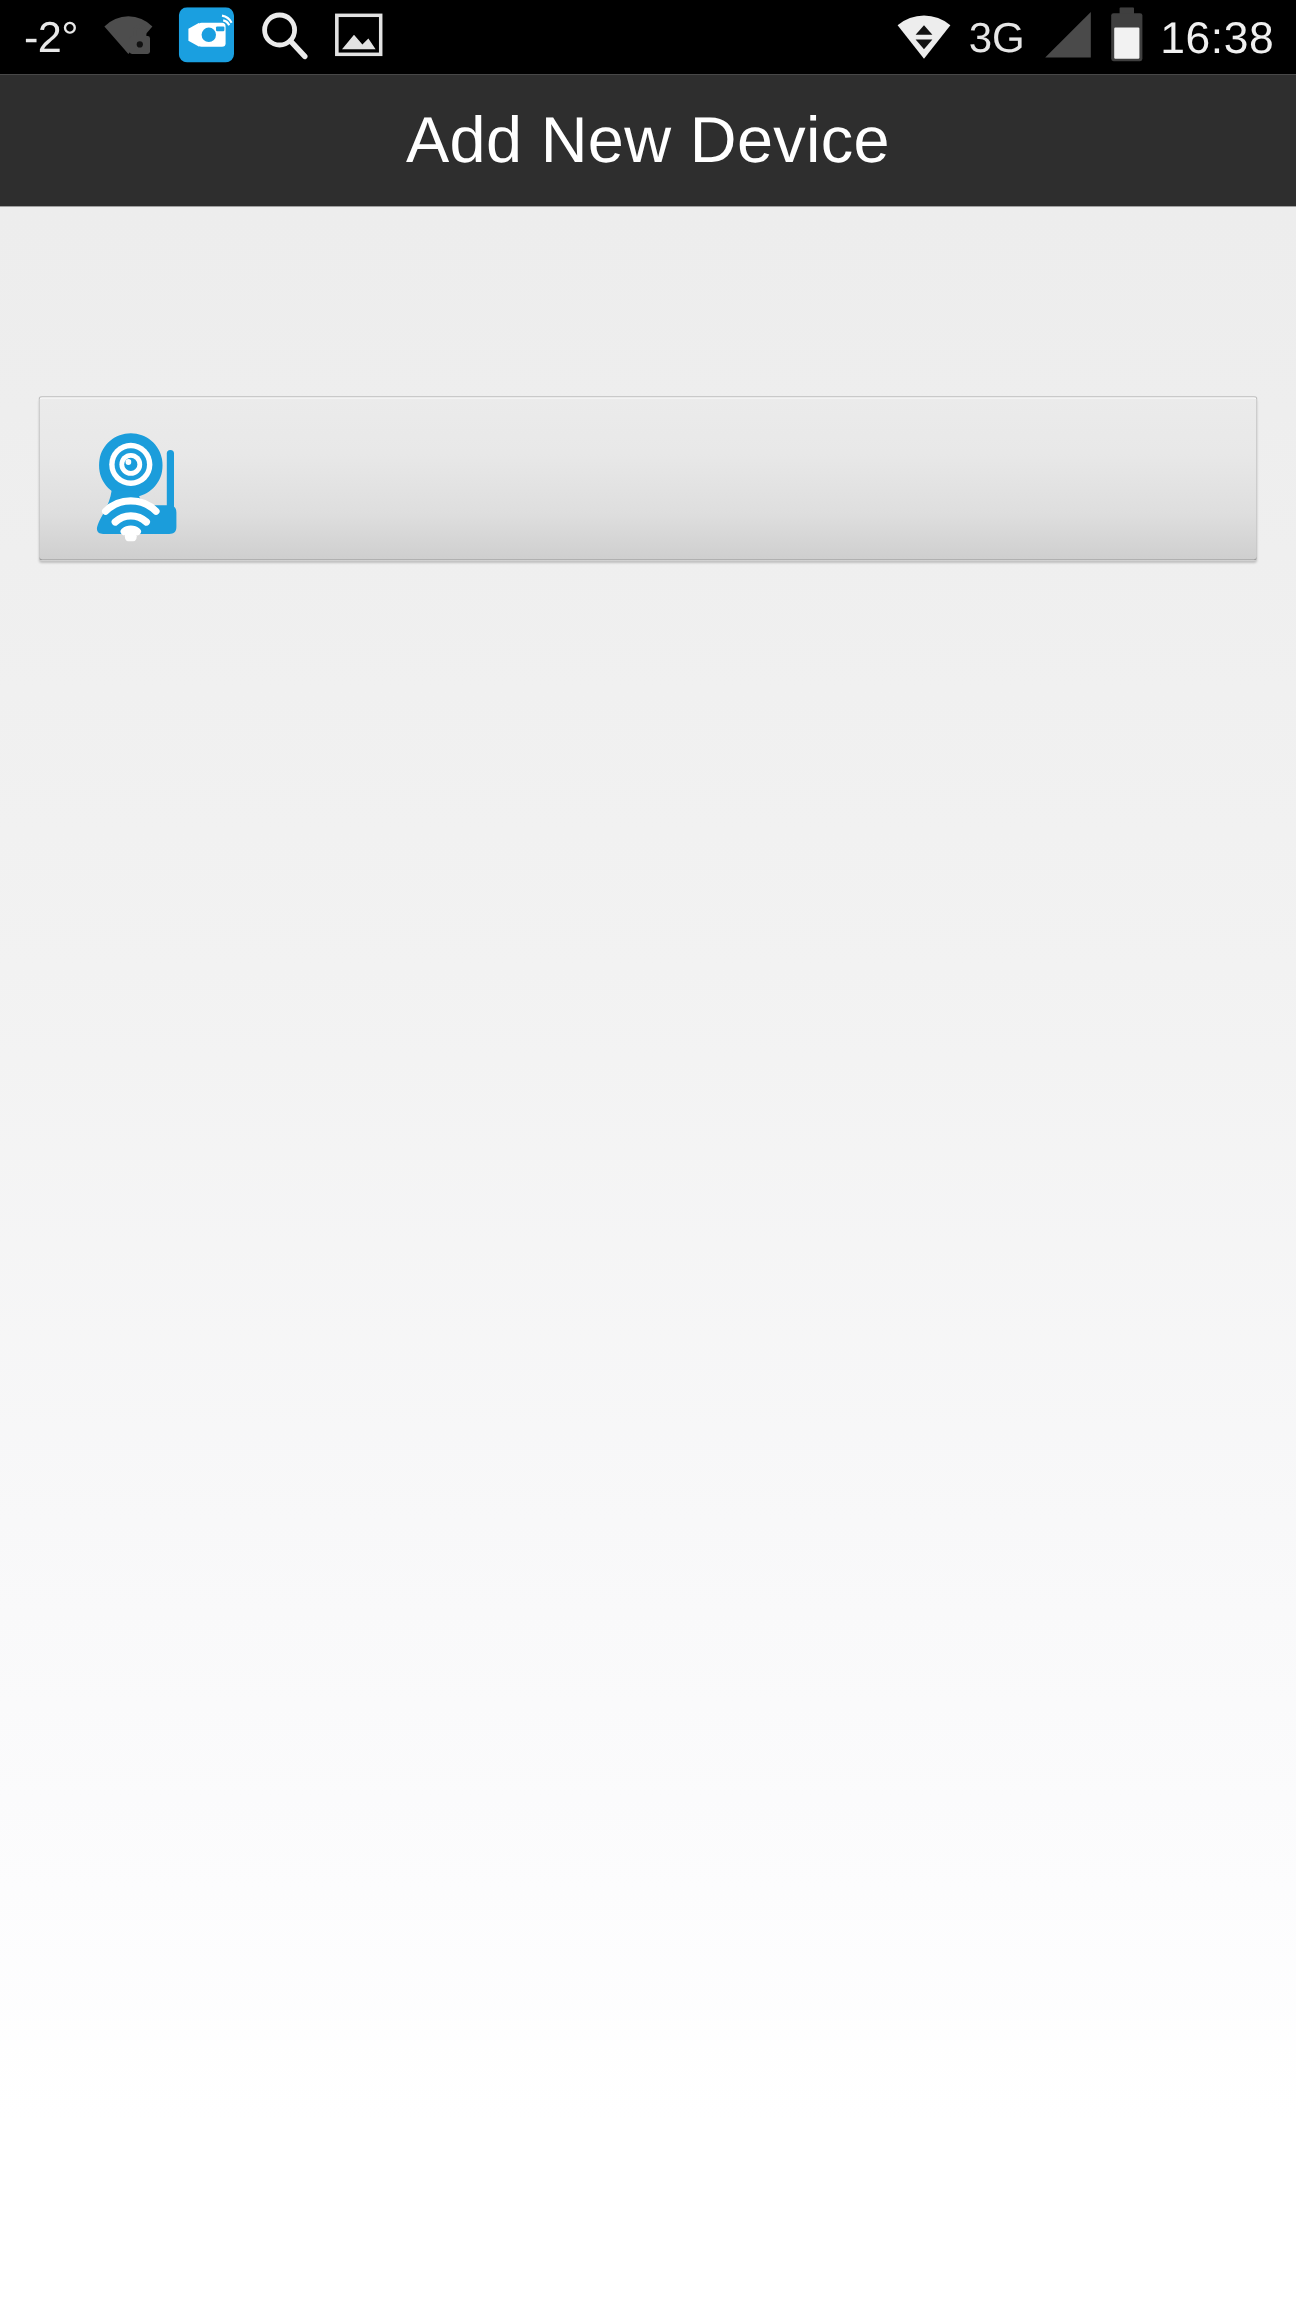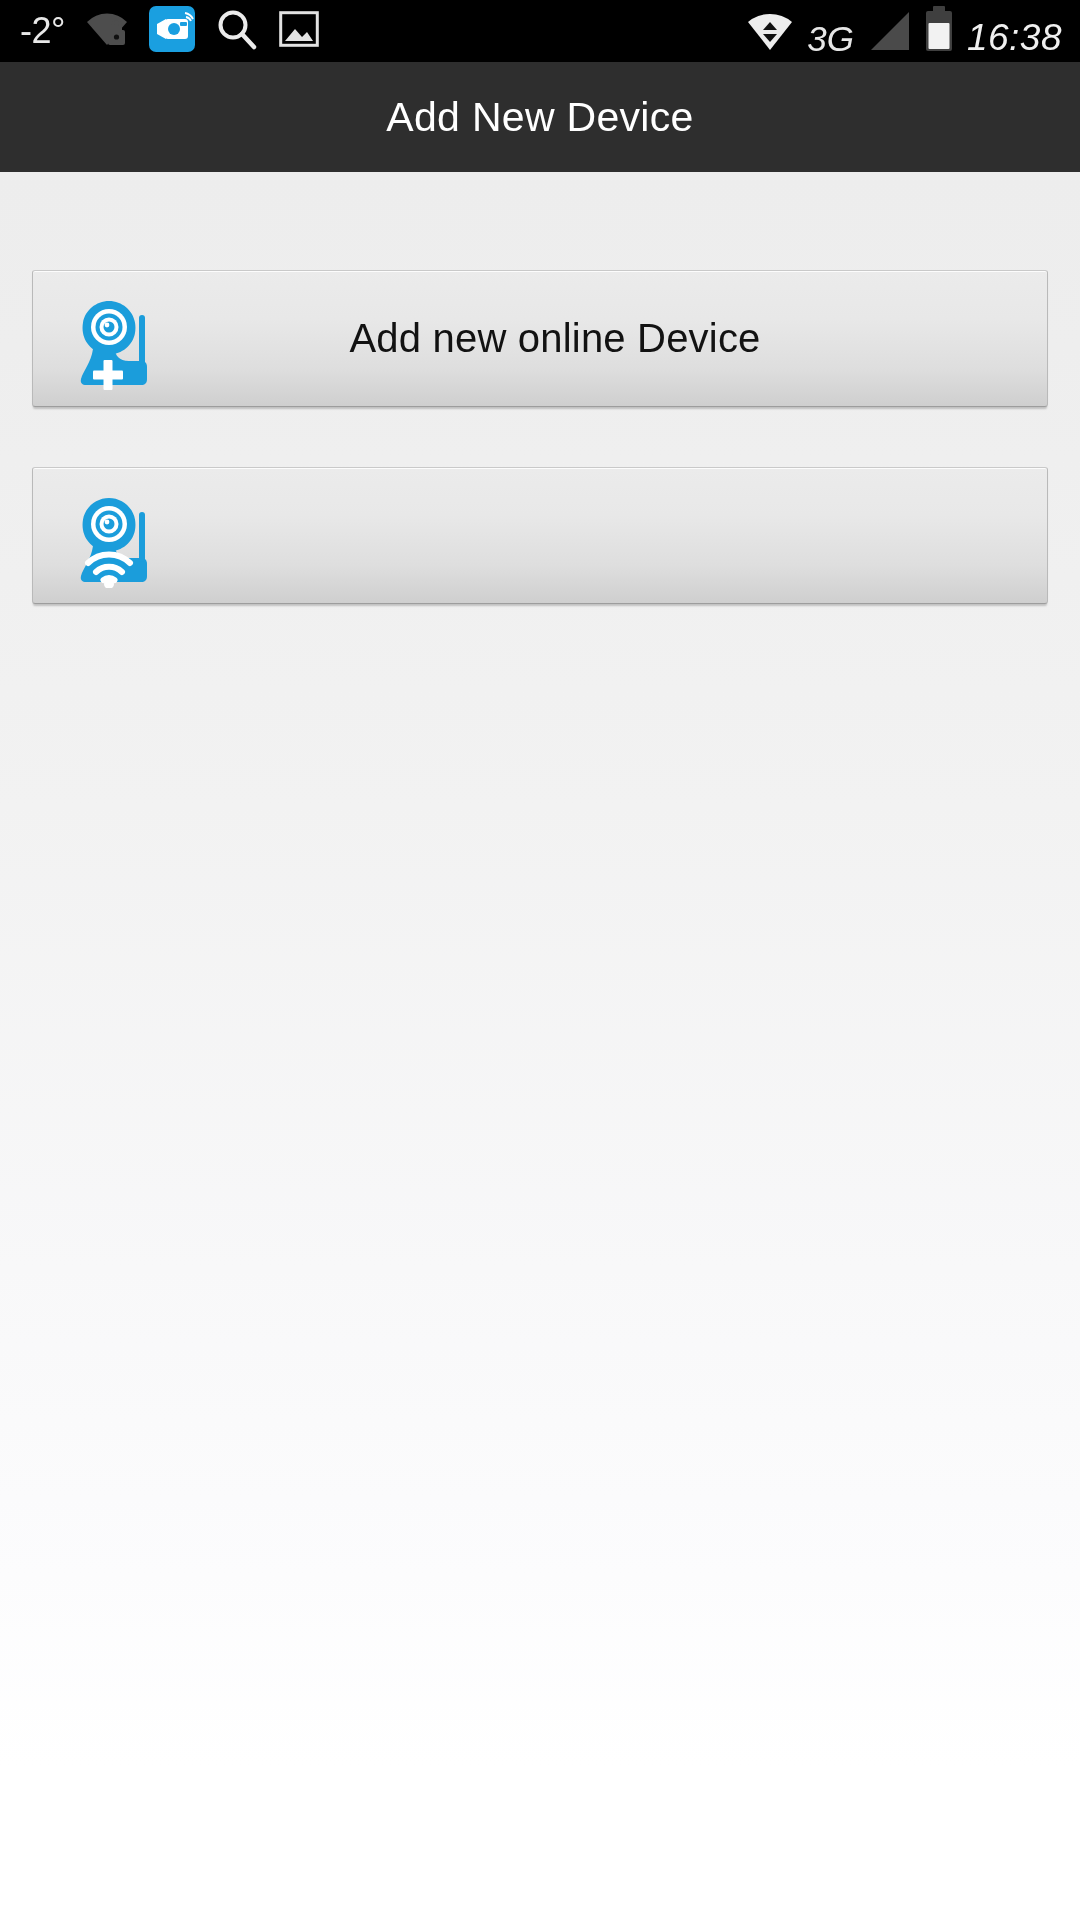--- a/index.html
+++ b/index.html
@@ -38,23 +38,22 @@
 
   .status-left {
     display:flex;
     align-items:center;
     gap:20px;
   }
 
   .status-right {
     margin-left:auto;
     display:flex;
-    align-items:flex-end;
+    align-items:center;
     gap:13px;
-    font-style:italic;
   }
 
   .temp-text {
     color:#e8e8e8;
     font-size:36px;
     letter-spacing:-0.5px;
     line-height:1;
     font-weight:400;
   }
 
@@ -81,21 +80,21 @@
     flex:0 0 110px;
     height:110px;
     background:#2e2e2e;
     display:flex;
     align-items:center;
     justify-content:center;
   }
 
   .title-text {
     color:#ffffff;
-    font-size:41px;
+    font-size:54px;
     font-weight:400;
     letter-spacing:0.3px;
   }
 
   
   .content {
     flex:1 1 auto;
     padding:98px 32px 0 32px;
     display:flex;
     flex-direction:column;
@@ -217,56 +216,20 @@
 
     </div>
   </div>
 
   <div class="title-bar">
     <span class="title-text">Add New Device</span>
   </div>
 
   <div class="content">
 
-    <div class="device-btn">
-      <span class="btn-icon">
-        <svg width="104" height="104" viewBox="0 0 104 104">
-          <g fill="#1b9ddb">
-
-            <path d="M50 14
-                     c13 0 24 9.5 26 21.5
-                     c0.6 3.5 0.6 7 0 10.5
-                     C74 58 63 67.5 50 67.5
-                     C37 67.5 26 58 24 46
-                     c-0.6-3.5-0.6-7 0-10.5
-                     C26 23.5 37 14 50 14 Z"></path>
-
-            <path d="M34 62
-                     C32 76 24 84 22 92
-                     c-1 4 1.5 6 5 6
-                     h55 c4 0 6-2 6-6
-                     v-12 c0-4-2-6-6-6
-                     h-12
-                     C60 74 56 68 56 62 Z"></path>
-
-            <rect x="80" y="28" width="6" height="50" rx="3"></rect>
-          </g>
-
-          <circle cx="50" cy="40" r="18" fill="#ffffff"></circle>
-          <circle cx="50" cy="40" r="13.5" fill="#1b9ddb"></circle>
-          <circle cx="50" cy="40" r="9.5" fill="#ffffff"></circle>
-          <circle cx="50" cy="40" r="5.5" fill="#1b9ddb"></circle>
-          <circle cx="48" cy="38" r="2.4" fill="#ffffff"></circle>
-
-          <rect x="44.5" y="73" width="9" height="30" rx="1" fill="#ffffff"></rect>
-          <rect x="34" y="83.5" width="30" height="9" rx="1" fill="#ffffff"></rect>
-        </svg>
-      </span>
-      <span class="btn-label">Add new online Device</span>
-    </div>
 
     <div class="btn-gap"></div>
 
     <div class="device-btn">
       <span class="btn-icon">
         <svg width="104" height="104" viewBox="0 0 104 104">
           <g fill="#1b9ddb">
             <path d="M50 14
                      c13 0 24 9.5 26 21.5
                      c0.6 3.5 0.6 7 0 10.5

